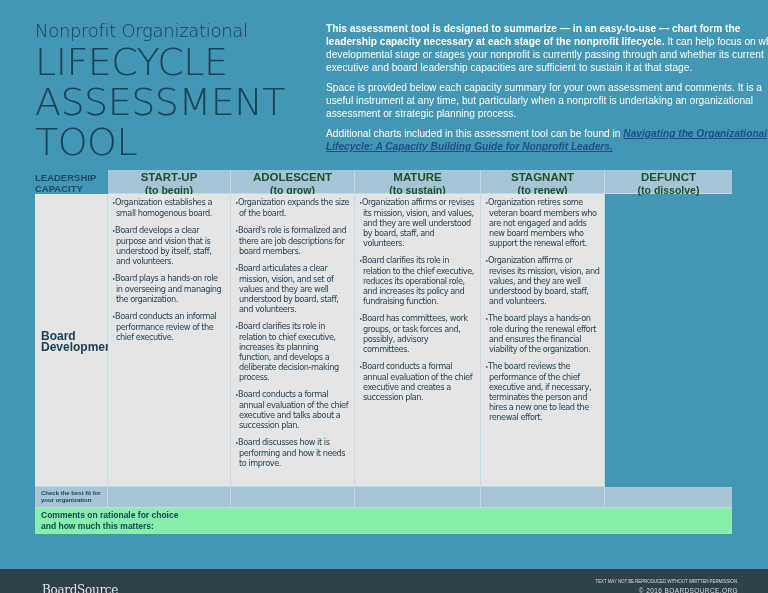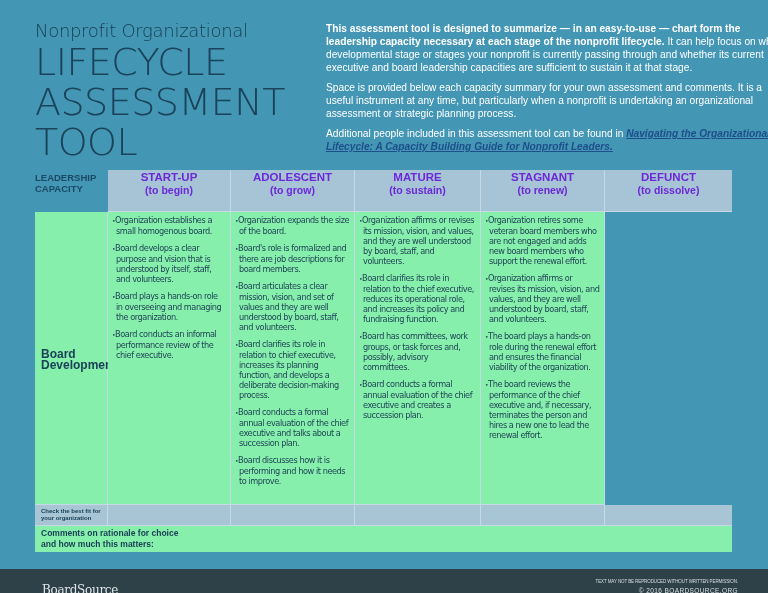--- a/index.html
+++ b/index.html
@@ -17,28 +17,28 @@
   .table { position: absolute; left: 35px; top: 170px; width: 697px; }
   .row { display: flex; }
   .cell { border-right: 1px solid #c6d9e4; border-bottom: 1px solid #c6d9e4; }
   .c0 { width: 73px; }
   .c1 { width: 123px; }
   .c2 { width: 124px; }
   .c3 { width: 126px; }
   .c4 { width: 124px; }
   .c5 { width: 127px; border-right: none; }
 
-  .hdr { height: 42px; justify-content: flex-end; }
-  .hdr .cell { background: #a6c4d5; text-align: center; color: #6d28d9; }
+  .hdr { height: 24px; justify-content: flex-end; }
+  .hdr .cell { background: #a6c4d5; text-align: center; color: #14532d; }
   .hdr .c0 { background: #4396b4; text-align: left; font-size: 9.5px; font-weight: bold; color: #1b4a66; line-height: 11px; padding-top: 2px; border: none; }
   .stage-name { font-size: 11.5px; font-weight: bold; line-height: 13px; padding-top: 1px; }
   .stage-sub { font-size: 10.5px; font-weight: bold; line-height: 12px; }
 
   .body-row { height: 293px; }
-  .body-row .cell { background: #86efac; padding: 3px 4px 0 4px; }
+  .body-row .cell { background: #e5e5e5; padding: 3px 4px 0 4px; }
   .body-row .c0 { display: flex; align-items: center; padding-left: 6px; font-size: 12px; font-weight: bold; line-height: 11px; color: #1b4157; }
   .bullet { font-size: 8.2px; line-height: 10px; color: #1d3f53; padding-left: 4px; text-indent: -4px; margin-bottom: 7px; font-family: "DejaVu Sans", sans-serif; letter-spacing: -0.45px; }
   .bullet::before { content: "•"; font-size: 6px; margin-right: 0px; }
 
   .check-row { height: 21px; }
   .check-row .cell { background: #a8c5d6; }
   .check-row .c0 { font-size: 6px; font-weight: bold; line-height: 7px; padding: 3px 0 0 6px; color: #1b4157; }
 
   .comment-row { height: 26px; background: #86efac; padding: 2px 6px; font-size: 8.5px; font-weight: bold; line-height: 11px; color: #1b4157; }
 
@@ -54,21 +54,21 @@
 <div class="title-block">
   <div class="title-sub">Nonprofit Organizational</div>
   <div class="title-main">LIFECYCLE</div>
   <div class="title-main">ASSESSMENT</div>
   <div class="title-main">TOOL</div>
 </div>
 
 <div class="intro">
   <p><span style="font-weight:bold">This assessment tool is designed to summarize — in an easy-to-use — chart form the leadership capacity necessary at each stage of the nonprofit lifecycle.</span><span> It can help focus on which developmental stage or stages your nonprofit is currently passing through and whether its current executive and board leadership capacities are sufficient to sustain it at that stage.</span></p>
   <p>Space is provided below each capacity summary for your own assessment and comments. It is a useful instrument at any time, but particularly when a nonprofit is undertaking an organizational assessment or strategic planning process.</p>
-  <p><span>Additional people included in this assessment tool can be found in </span><span class="link">Navigating the Organizational Lifecycle: A Capacity Building Guide for Nonprofit Leaders.</span></p>
+  <p><span>Additional charts included in this assessment tool can be found in </span><span class="link">Navigating the Organizational Lifecycle: A Capacity Building Guide for Nonprofit Leaders.</span></p>
 </div>
 
 <div class="table">
   <div class="row hdr">
     <div class="cell c0">LEADERSHIP CAPACITY</div>
     <div class="cell c1">
       <div class="stage-name">START-UP</div>
       <div class="stage-sub">(to begin)</div>
     </div>
     <div class="cell c2">

